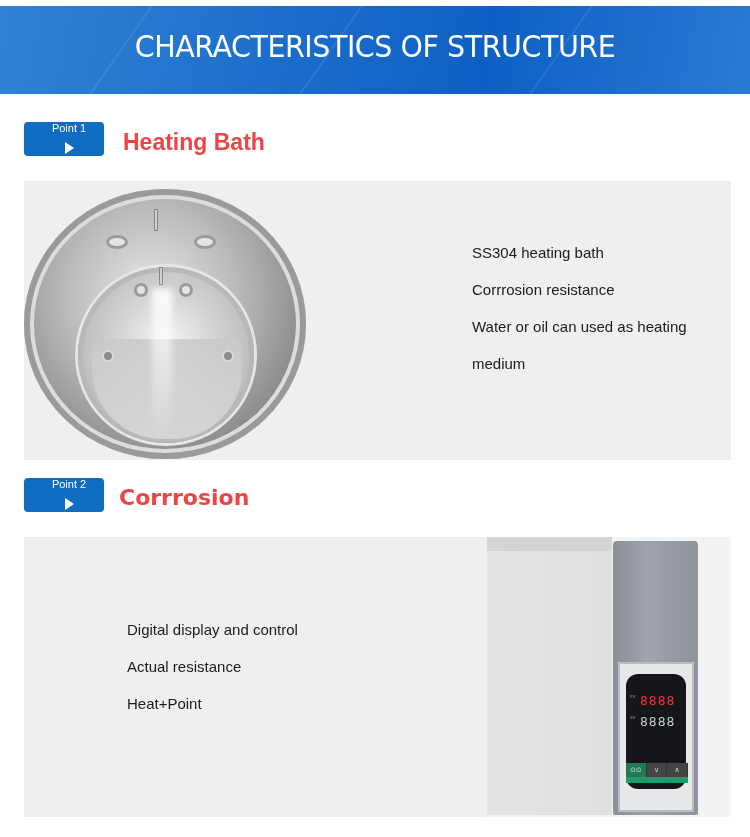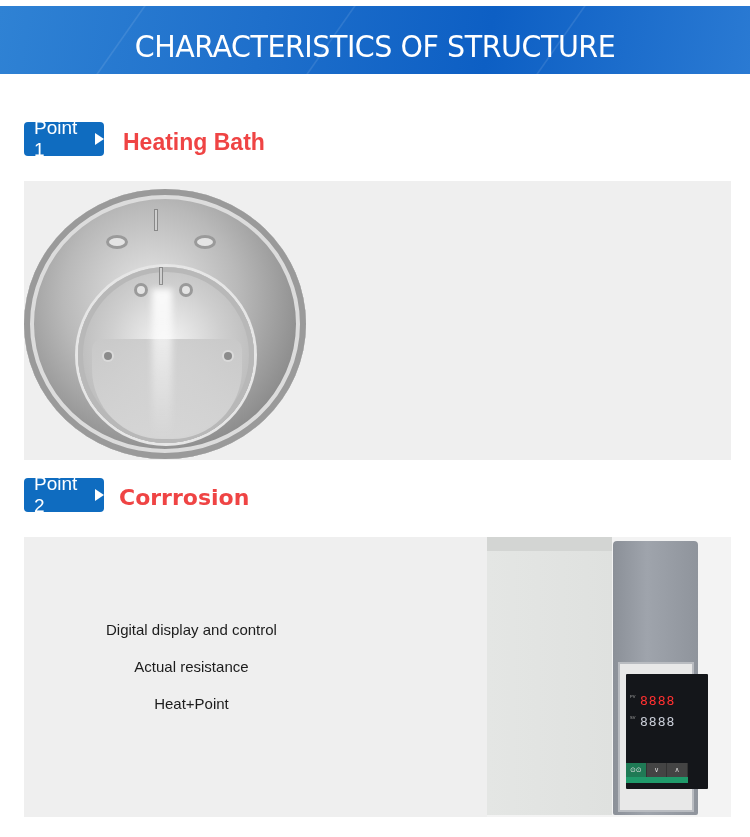--- a/index.html
+++ b/index.html
@@ -1,39 +1,39 @@
 <!DOCTYPE html>
 <html><head>
 <meta charset="utf-8">
 <style>
   * { box-sizing: border-box; margin: 0; padding: 0; }
   html, body { width: 750px; height: 837px; background: #ffffff; overflow: hidden; }
   body { position: relative; font-family: "Liberation Sans", sans-serif; }
 
   .banner {
-    position: absolute; left: 0; top: 6px; width: 750px; height: 68px;
+    position: absolute; left: 0; top: 6px; width: 750px; height: 88px;
     background: linear-gradient(100deg, #2f82d4 0%, #1e6fcb 35%, #0d5fc4 65%, #2a7ad3 100%);
     overflow: hidden;
   }
   .banner .streak {
     position: absolute; top: 0; height: 100%; width: 2px;
     background: rgba(255,255,255,0.10); transform: skewX(-35deg);
   }
   .banner-title {
     position: absolute; left: 0; right: 0; top: 22px; text-align: center;
     color: #ffffff; font-size: 31px; letter-spacing: -0.5px;
     font-family: "DejaVu Sans", sans-serif; font-weight: normal;
     transform: scaleX(0.92);
   }
 
   .point-badge {
     position: absolute; left: 24px; width: 80px; height: 34px;
     background: #0f6cc0; border-radius: 4px;
-    color: #ffffff; font-size: 19px;
-    display: flex; align-items: center; padding-left: 10px; gap: 8px;
+    color: #ffffff; font-size: 11px;
+    display: flex; align-items: center; padding-left: 10px; gap: 8px; flex-direction: column;
   }
   .point-badge .tri {
     width: 0; height: 0;
     border-top: 6px solid transparent; border-bottom: 6px solid transparent;
     border-left: 9px solid #ffffff;
   }
   .section-title {
     position: absolute; color: #ef4444; font-size: 23px;
   }
   #title1 { left: 123px; top: 129px; }
@@ -43,21 +43,21 @@
     position: absolute; left: 24px; width: 707px; background: #efefef; overflow: hidden;
   }
   #panel1 { top: 181px; height: 279px; }
   #panel2 { top: 537px; height: 280px; }
 
   .feature-list { position: absolute; list-style: none; }
   .feature-list li {
     font-size: 15px; color: #1c1c1c; height: 37px; line-height: 20px;
   }
   #list1 { left: 448px; top: 62px; }
-  #list2 { left: 82px; top: 83px; text-align: center; }
+  #list2 { left: 103px; top: 83px; }
 
   
   .bath {
     position: absolute; left: 0; top: 8px; width: 282px; height: 270px; border-radius: 50%;
     background: radial-gradient(ellipse at 45% 40%, #e8e8e8 0%, #b9b9b9 40%, #8d8d8d 70%, #d8d8d8 85%, #7a7a7a 100%);
     box-shadow: inset 0 0 0 6px #9a9a9a, inset 0 0 0 10px #dcdcdc;
   }
   .bath .inner {
     position: absolute; left: 54px; top: 78px; width: 176px; height: 176px; border-radius: 50%;
     background: radial-gradient(ellipse at 50% 45%, #f6f6f6 0%, #cfcfcf 45%, #a9a9a9 100%);
@@ -84,22 +84,22 @@
   .device .housing {
     position: absolute; left: 126px; top: 4px; width: 85px; height: 274px;
     background: linear-gradient(90deg, #8b9098 0%, #9fa4ac 40%, #8f949c 100%);
     border-radius: 4px 4px 2px 2px;
   }
   .device .frame {
     position: absolute; left: 131px; top: 125px; width: 76px; height: 150px;
     background: #e8e8e8; border: 2px solid #b9bcc1;
   }
   .device .screen {
-    position: absolute; left: 139px; top: 137px; width: 82px; height: 115px;
-    background: #14161a; border-radius: 1px;
+    position: absolute; left: 139px; top: 137px; width: 60px; height: 115px;
+    background: #14161a; border-radius: 12px;
   }
   .seg { position: absolute; font-family: "DejaVu Sans Mono", monospace; font-size: 13px; letter-spacing: 1px; }
   .seg.pv { left: 14px; top: 19px; color: #ff3030; }
   .seg.sv { left: 14px; top: 40px; color: #c8ccd6; }
   .seg-lbl { position: absolute; font-size: 4px; color: #aaa; left: 4px; }
   .device .keys {
     position: absolute; left: 0; top: 89px; width: 62px; height: 14px; display: flex;
   }
   .device .keys div { flex: 1; border-right: 1px solid #333; font-size: 7px; color: #ddd; text-align: center; line-height: 14px; }
   .device .strip { position: absolute; left: 0; top: 103px; width: 62px; height: 6px; background: #1f9a6a; }
@@ -127,20 +127,26 @@
     <div class="rod" style="left:130px;top:20px;height:22px"></div>
     <div class="coil" style="left:82px;top:46px"></div>
     <div class="coil" style="left:170px;top:46px"></div>
     <div class="rod" style="left:135px;top:78px;height:18px"></div>
     <div class="coil" style="left:110px;top:94px;width:14px;height:14px"></div>
     <div class="coil" style="left:155px;top:94px;width:14px;height:14px"></div>
     <div class="screw" style="left:80px;top:163px"></div>
     <div class="screw" style="left:200px;top:163px"></div>
     <div class="shine"></div>
   </div>
+  <ul class="feature-list" id="list1">
+    <li>SS304 heating bath</li>
+    <li>Corrrosion resistance</li>
+    <li>Water or oil can used as heating</li>
+    <li>medium</li>
+  </ul>
 </section>
 
 <div class="point-badge" style="top:478px">
   <span>Point 2</span>
   <span class="tri"></span>
 </div>
 <h2 class="section-title" id="title2">Corrrosion</h2>
 
 <section class="panel" id="panel2">
   <ul class="feature-list" id="list2">

